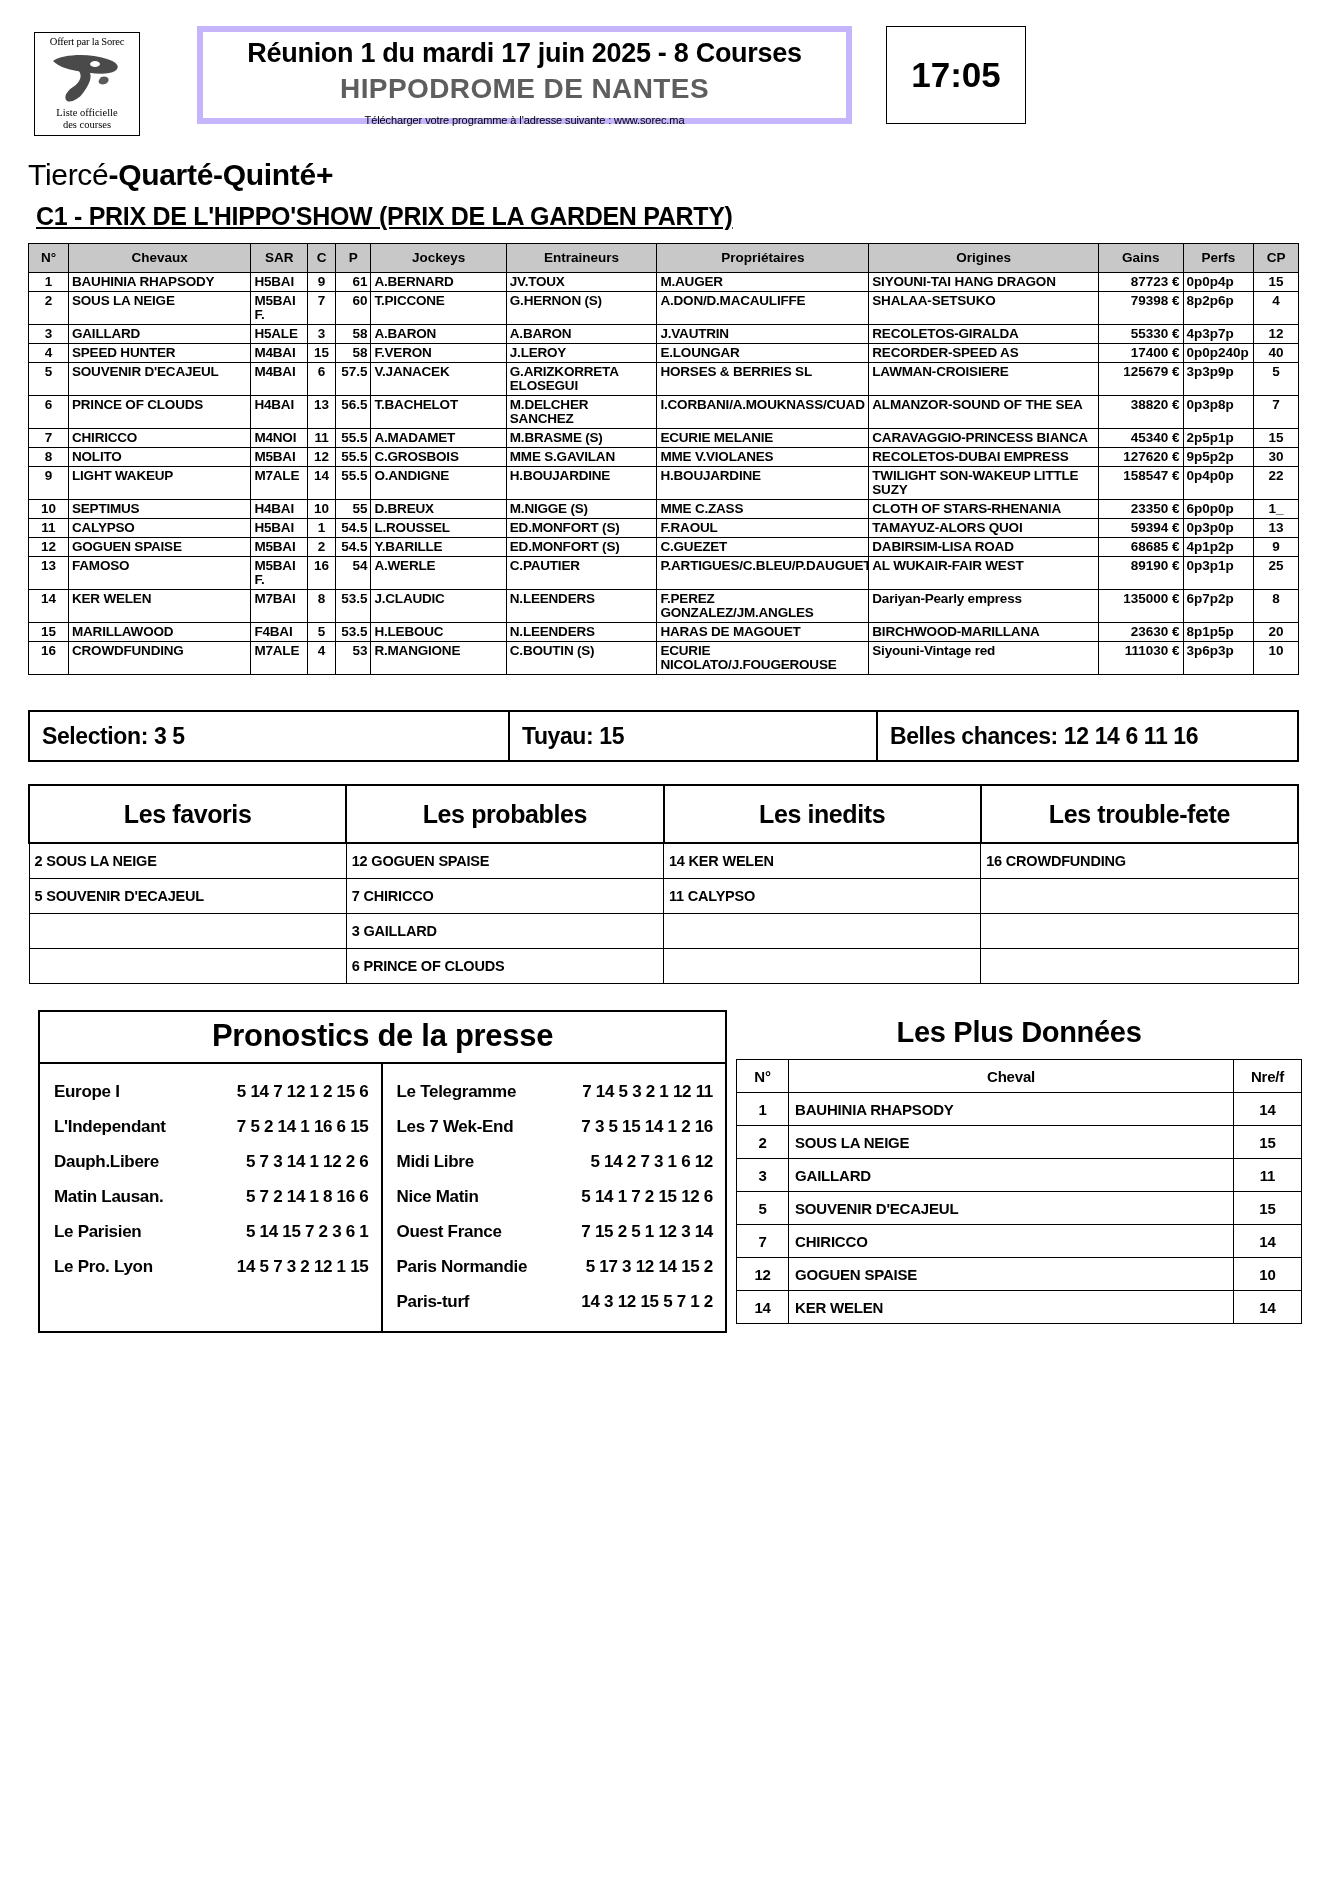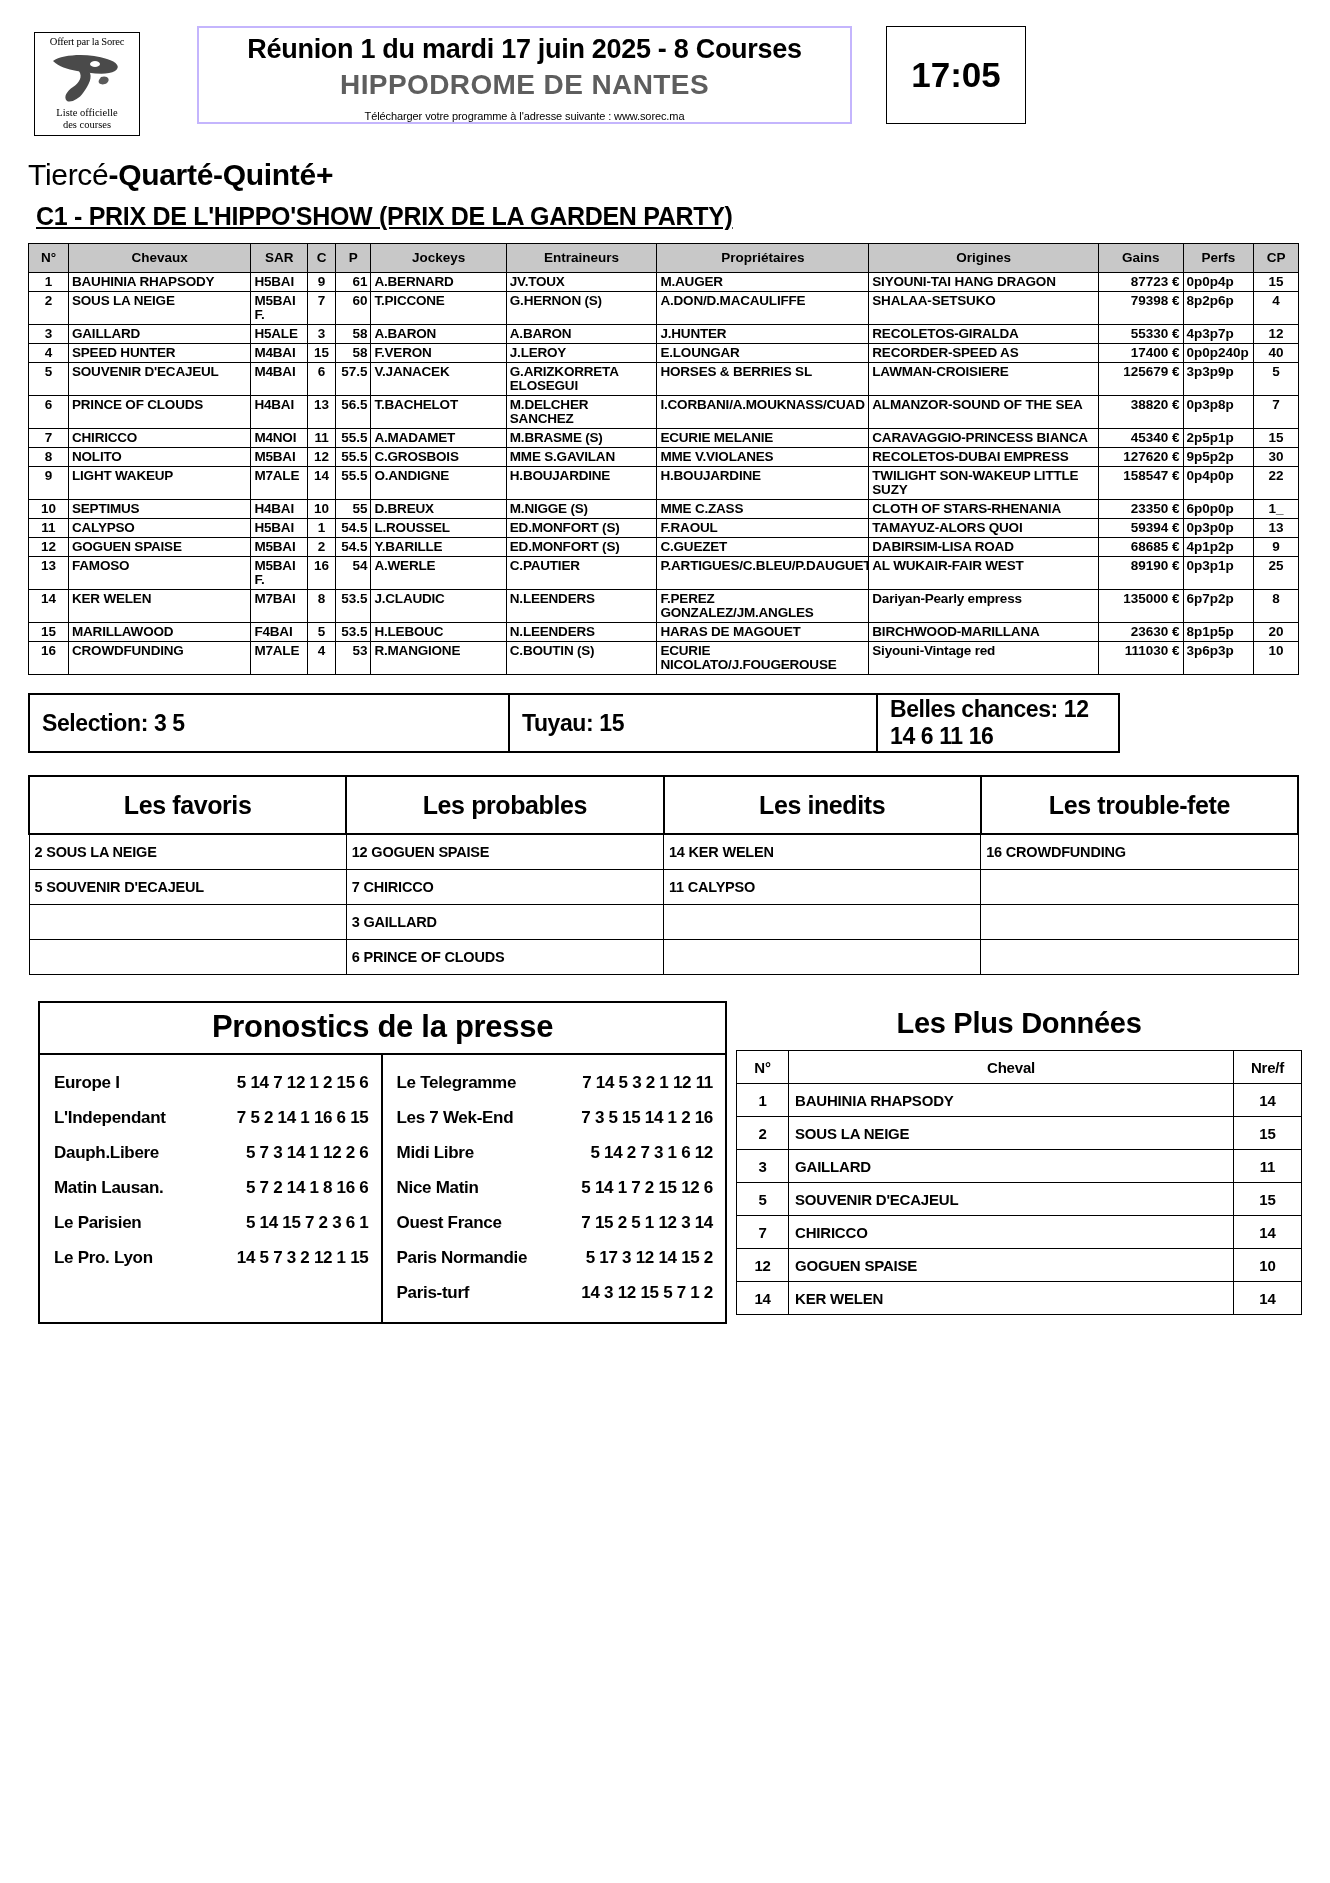--- a/index.html
+++ b/index.html
@@ -56,21 +56,21 @@
     text-align: center;
   }
   .logo-mark {
     width: 76px;
     height: 52px;
     position: relative;
   }
   .title-box {
     flex: 0 0 655px;
     margin-left: 47px;
-    border: 2px solid #c4b5fd;
+    border: 6px solid #c4b5fd;
     box-sizing: border-box;
     height: 98px;
     padding-top: 6px;
     text-align: center;
   }
   .title-line1 {
     font-size: 27px;
     font-weight: bold;
     letter-spacing: -0.3px;
     white-space: nowrap;
@@ -171,23 +171,23 @@
   col.w-jock  { width: 115px; }
   col.w-ent   { width: 128px; }
   col.w-prop  { width: 180px; }
   col.w-orig  { width: 195px; }
   col.w-gains { width: 72px; }
   col.w-perfs { width: 60px; }
   col.w-cp    { width: 38px; }
 
   
   table.selbar {
-    margin-top: 18px;
+    margin-top: 35px;
     border-collapse: collapse;
-    width: 1092px;
+    width: 1271px;
     table-layout: fixed;
   }
   table.selbar td {
     border: 2px solid #000;
     height: 46px;
     font-size: 23px;
     font-weight: bold;
     padding-left: 12px;
     letter-spacing: -0.4px;
     vertical-align: middle;
@@ -386,21 +386,21 @@
           <td class="c-cp">4</td>
         </tr>
         <tr>
           <td class="c-num">3</td>
           <td class="c-horse">GAILLARD</td>
           <td class="c-sar">H5ALE</td>
           <td class="c-c">3</td>
           <td class="c-p">58</td>
           <td class="c-jock">A.BARON</td>
           <td class="c-ent">A.BARON</td>
-          <td class="c-prop">J.HUNTER</td>
+          <td class="c-prop">J.VAUTRIN</td>
           <td class="c-orig">RECOLETOS-GIRALDA</td>
           <td class="c-gains">55330 €</td>
           <td class="c-perfs">4p3p7p</td>
           <td class="c-cp">12</td>
         </tr>
         <tr>
           <td class="c-num">4</td>
           <td class="c-horse">SPEED HUNTER</td>
           <td class="c-sar">M4BAI</td>
           <td class="c-c">15</td>

